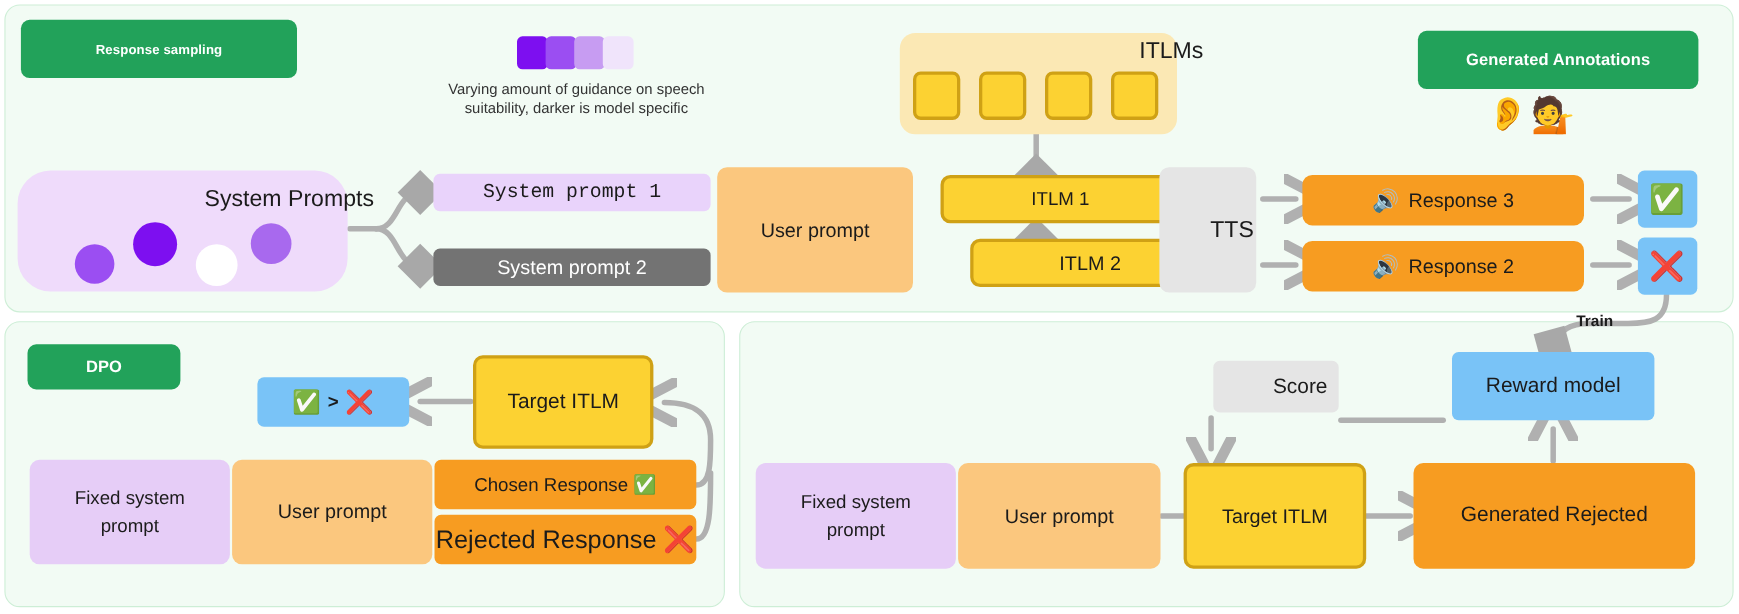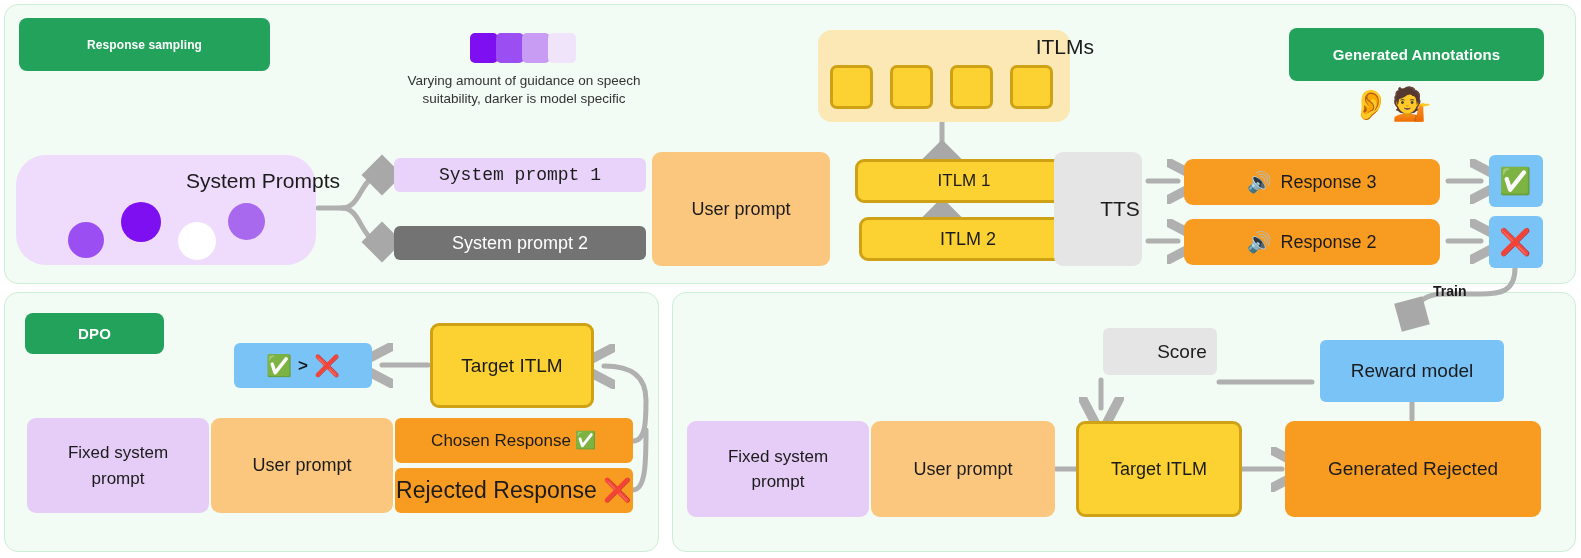--- a/index.html
+++ b/index.html
@@ -134,21 +134,21 @@
   <div class="box rnd orange-lite" style="left:652px;top:152px;width:178px;height:114px;font-size:18px;">User prompt</div>
 
   <div class="box rnd-lg yellow-pale" style="left:818px;top:30px;width:252px;height:92px;"></div>
   <div class="sp-title" style="left:818px;top:35px;width:252px;font-size:21px;">ITLMs</div>
   <div style="position:absolute;left:830px;top:65px;width:43px;height:44px;background:#fcd232;border:3px solid #cfa115;border-radius:7px;box-sizing:border-box;"></div>
   <div style="position:absolute;left:890px;top:65px;width:43px;height:44px;background:#fcd232;border:3px solid #cfa115;border-radius:7px;box-sizing:border-box;"></div>
   <div style="position:absolute;left:950px;top:65px;width:43px;height:44px;background:#fcd232;border:3px solid #cfa115;border-radius:7px;box-sizing:border-box;"></div>
   <div style="position:absolute;left:1010px;top:65px;width:43px;height:44px;background:#fcd232;border:3px solid #cfa115;border-radius:7px;box-sizing:border-box;"></div>
 
   <div class="box rnd yellow" style="left:834px;top:159px;width:218px;height:44px;font-size:17px;margin-left:21px;">ITLM 1</div>
-  <div class="box rnd yellow" style="left:859px;top:217px;width:218px;height:44px;font-size:18px;">ITLM 2</div>
+  <div class="box rnd yellow" style="left:882px;top:217px;width:218px;height:44px;font-size:18px;">ITLM 2</div>
 
   <div class="box rnd grey" style="left:1054px;top:152px;width:88px;height:114px;font-size:21px;">TTS</div>
 
   <div class="box rnd orange" style="left:1184px;top:159px;width:256px;height:46px;font-size:18px;">
     <span class="emoji" style="margin-right:8px;font-size:20px;">🔊</span>
     <span>Response 3</span>
   </div>
   <div class="box rnd orange" style="left:1184px;top:219px;width:256px;height:46px;font-size:18px;">
     <span class="emoji" style="margin-right:8px;font-size:20px;">🔊</span>
     <span>Response 2</span>
@@ -175,21 +175,21 @@
   <div class="box rnd lav-soft" style="left:27px;top:418px;width:182px;height:95px;font-size:17px;flex-direction:column;line-height:1.5;">
     <span>Fixed system</span>
     <span>prompt</span>
   </div>
   <div class="box rnd orange-lite" style="left:211px;top:418px;width:182px;height:95px;font-size:18px;">User prompt</div>
   <div class="box rnd-sm orange" style="left:395px;top:418px;width:238px;height:45px;font-size:17px;">Chosen Response ✅</div>
   <div class="box rnd-sm orange" style="left:395px;top:468px;width:238px;height:45px;font-size:23px;">Rejected Response ❌</div>
 
 
   <div class="box rnd-sm grey" style="left:1103px;top:328px;width:114px;height:47px;font-size:19px;">Score</div>
-  <div class="box rnd-sm blue" style="left:1320px;top:320px;width:184px;height:62px;font-size:19px;margin-top:20px;">Reward model</div>
+  <div class="box rnd-sm blue" style="left:1320px;top:320px;width:184px;height:62px;font-size:19px;">Reward model</div>
 
   <div class="box rnd lav-soft" style="left:687px;top:421px;width:182px;height:96px;font-size:17px;flex-direction:column;line-height:1.5;">
     <span>Fixed system</span>
     <span>prompt</span>
   </div>
   <div class="box rnd orange-lite" style="left:871px;top:421px;width:184px;height:96px;font-size:18px;">User prompt</div>
   <div class="box rnd yellow" style="left:1076px;top:421px;width:166px;height:96px;font-size:18px;">Target ITLM</div>
   <div class="box rnd orange" style="left:1285px;top:421px;width:256px;height:96px;font-size:19px;">Generated Rejected</div>
 
 </div>

